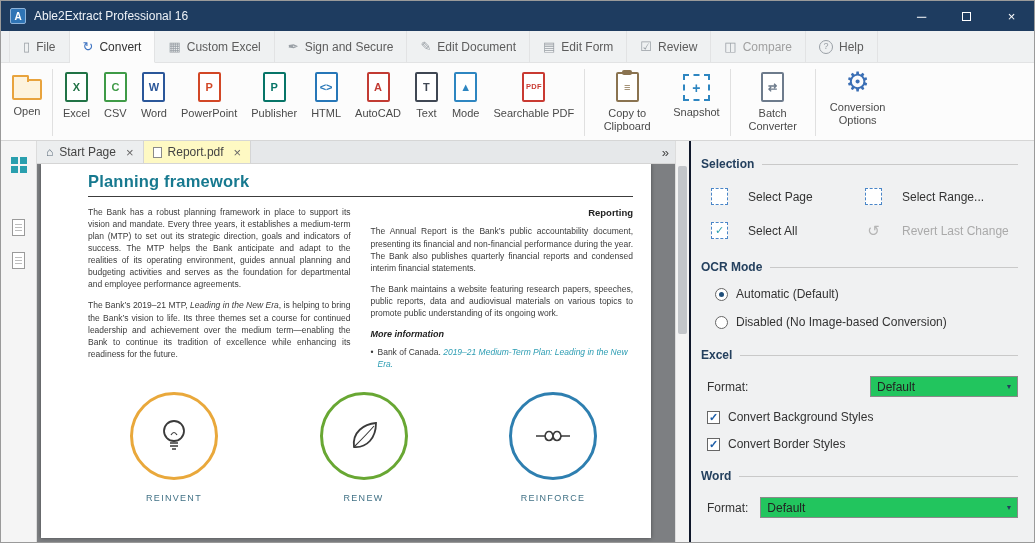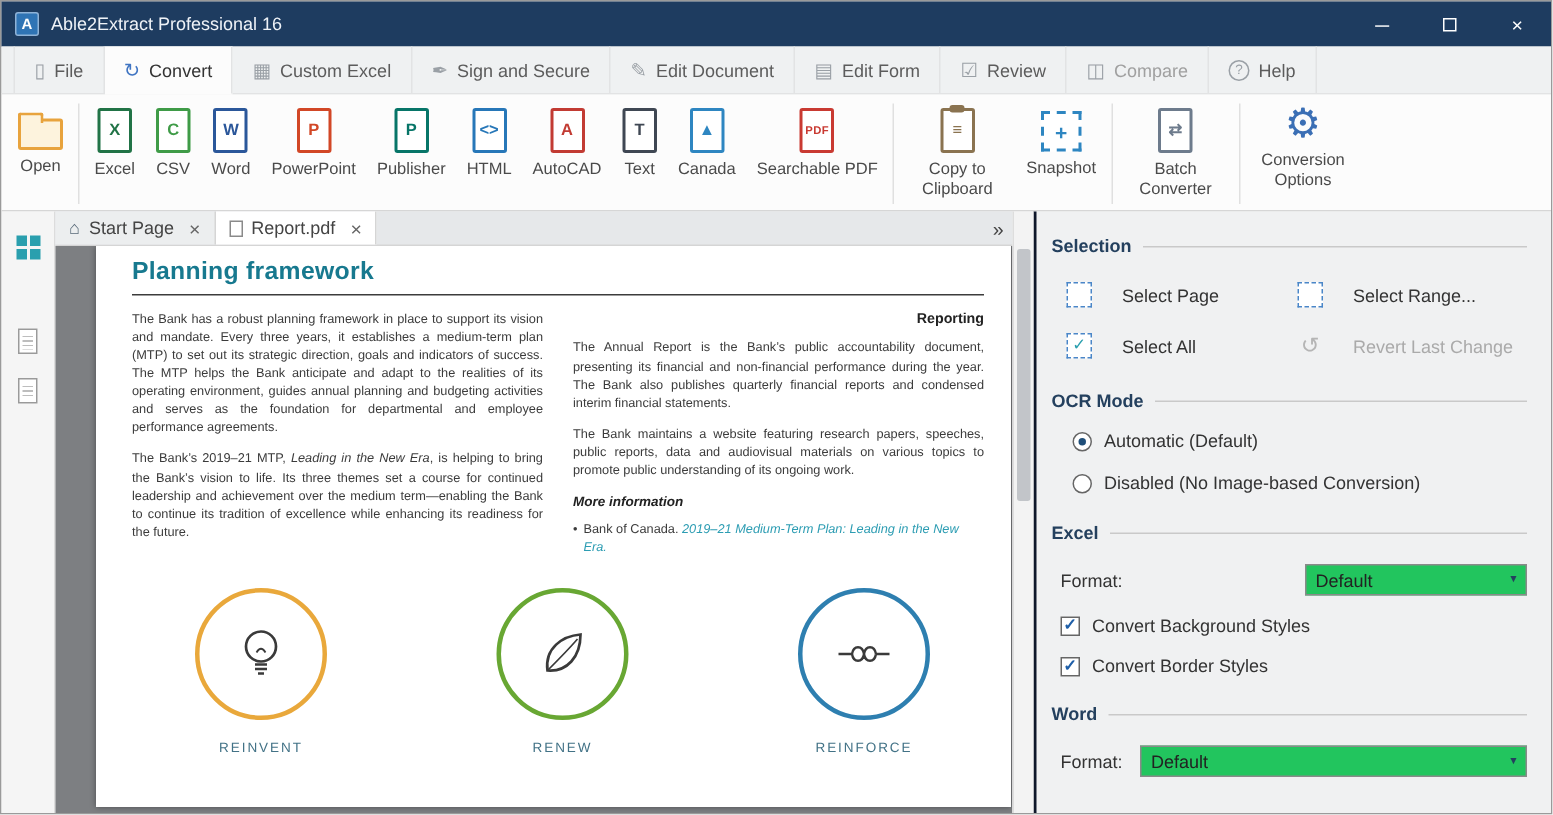--- a/index.html
+++ b/index.html
@@ -55,28 +55,28 @@
       linear-gradient(#2a9fae,#2a9fae) 0 9px/7px 7px no-repeat,
       linear-gradient(#2a9fae,#2a9fae) 9px 9px/7px 7px no-repeat; }
   .sbicon.first-page { margin-top:46px; }
   .pgicon { display:block; width:13px; height:17px; border:1px solid #9a9a9a; background:#fff; position:relative; }
   .pgicon::before { content:""; position:absolute; left:2px; right:2px; top:4px; height:9px;
     background:repeating-linear-gradient(to bottom, #bdbdbd 0 1px, transparent 1px 3px); }
 
   .docarea { flex:1; display:flex; flex-direction:column; min-width:0; }
   .doctabs { height:23px; background:#e6e8ea; display:flex; align-items:stretch; flex:none; border-bottom:1px solid #d5d5d5; }
   .dtab { display:flex; align-items:center; gap:6px; padding:0 9px; font-size:12px; color:#444; border-right:1px solid #d5d5d5; background:#eceeef; }
-  .dtab.active { background:#ffffff; }
+  .dtab.active { background:#fef9c3; }
   .dticon { color:#5a6b7a; font-size:12px; line-height:1; }
   .pgicon-sm { display:inline-block; width:9px; height:11px; border:1px solid #8a8a8a; background:#fff; }
   .dtclose { color:#666; font-size:13px; margin-left:4px; line-height:1; }
   .overflowbtn { margin-left:auto; margin-right:6px; align-self:center; color:#444; font-size:13px; }
 
   .docview { flex:1; background:#7d7f82; position:relative; overflow:hidden; }
-  .page { position:absolute; left:27px; top:0; width:610px; height:374px; background:#fff; padding:8px 18px 0 24px; box-shadow:0 0 4px rgba(0,0,0,0.4); }
+  .page { position:absolute; left:4px; top:0; width:610px; height:374px; background:#fff; padding:8px 18px 0 47px; box-shadow:0 0 4px rgba(0,0,0,0.4); }
   .pgtitle { font-size:16.5px; font-weight:bold; color:#17798f; letter-spacing:0.2px; }
   .hrule { border-top:1px solid #3c3c3c; margin-top:5px; }
   .cols { display:flex; gap:20px; margin-top:9px; }
   .col { flex:1; font-size:8.5px; line-height:1.42; color:#3b3b3b; text-align:justify; }
   .col p { margin-bottom:9px; }
   .subh { font-size:9.5px; font-weight:bold; color:#222; margin-bottom:6px; text-align:right; }
   .moreh { font-size:9px; font-weight:bold; font-style:italic; color:#222; margin:3px 0 5px 0; text-align:left; }
   .bullet { display:flex; gap:4px; text-align:left; }
   .doclink { color:#2d9db3; font-style:italic; }
   .ital { font-style:italic;margin-top:36px; }
@@ -217,21 +217,21 @@
     <div class="tool">
       <div class="ticon ficon" style="--c: #3f4753;">
           <span class="fglyph">T</span>
         </div>
       <span class="tlabel">Text</span>
     </div>
     <div class="tool">
       <div class="ticon ficon" style="--c: #2e86c1;">
           <span class="fglyph">▲</span>
         </div>
-      <span class="tlabel">Canada</span>
+      <span class="tlabel">Mode</span>
     </div>
     <div class="tool">
       <div class="ticon ficon sm" style="--c: #c93a32;">
           <span class="fglyph">PDF</span>
         </div>
       <span class="tlabel">Searchable PDF</span>
     </div>
     <div class="tsep"></div>
     <div class="tool">
       <div class="ticon ficon clip" style="--c: #8a7350;">

